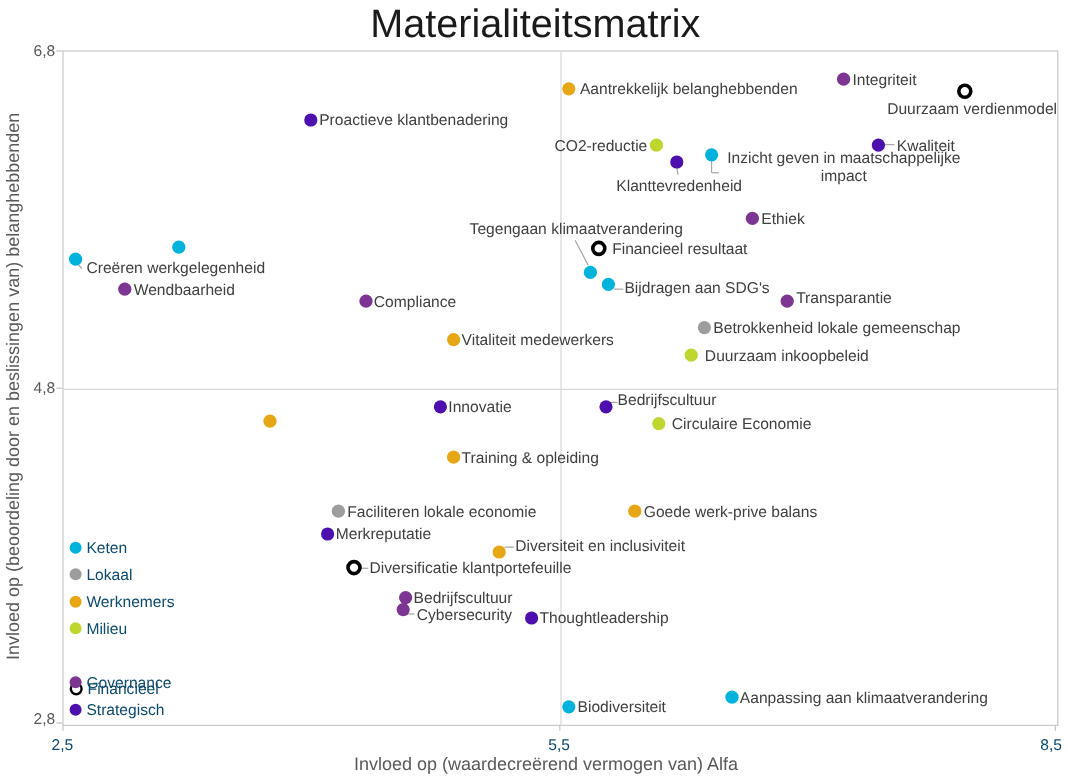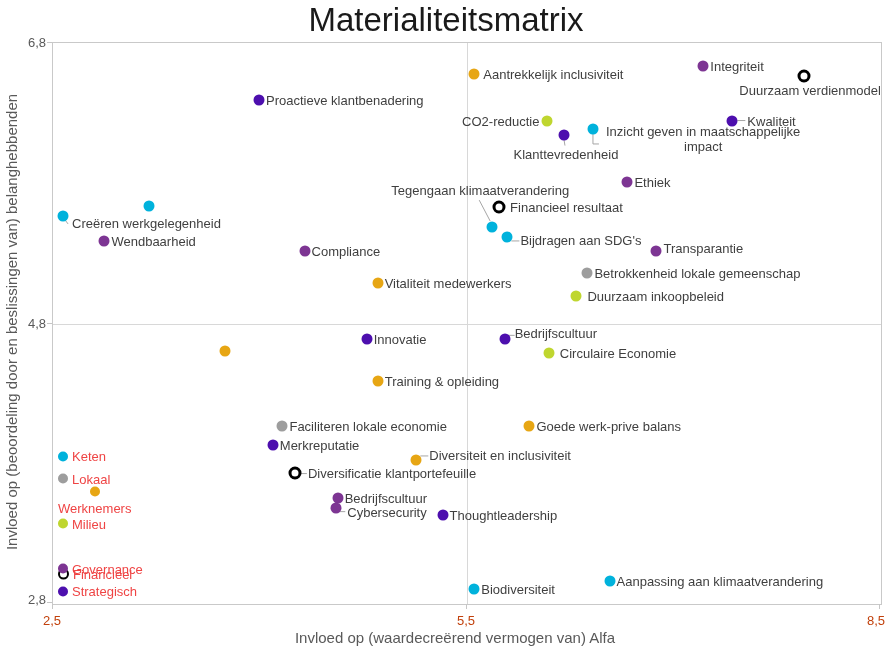--- a/index.html
+++ b/index.html
@@ -6,39 +6,39 @@
   .canvas{position:relative;width:890px;height:652px;background:#fff;overflow:hidden;
           font-family:"Liberation Sans",sans-serif;}
   .chart-title{position:absolute;left:446px;top:0px;transform:translateX(-50%);
                font-size:33px;line-height:40px;color:#1a1a1a;white-space:nowrap;}
   .plot{position:absolute;left:52px;top:42px;width:828px;height:561px;
         border:1px solid #c9c9c9;box-sizing:content-box;}
   .grid-v{position:absolute;left:414px;top:0;width:1px;height:100%;background:#d8d8d8;}
   .grid-h{position:absolute;left:0;top:280.5px;width:100%;height:1px;background:#d8d8d8;}
   .y-tick{position:absolute;left:0;width:46px;text-align:right;font-size:13px;color:#595959;
           transform:translateY(-50%);}
-  .x-tick{position:absolute;width:60px;text-align:center;font-size:13px;color:#c2410c;
+  .x-tick{position:absolute;width:60px;text-align:center;font-size:13px;color:#0c4a6e;
           transform:translateX(-50%);top:613px;}
   .tick-h{position:absolute;left:47px;width:5px;height:1px;background:#c6c6c6;}
   .tick-v{position:absolute;width:1px;height:5px;background:#c6c6c6;top:604px;}
   .x-title{position:absolute;left:455px;top:629px;transform:translateX(-50%);
            font-size:15px;color:#595959;white-space:nowrap;}
   .y-title{position:absolute;left:11px;top:322px;transform:translate(-50%,-50%) rotate(-90deg);
            font-size:15px;color:#595959;white-space:nowrap;}
   #connectors{position:absolute;left:0;top:0;width:890px;height:652px;pointer-events:none;}
   #points,#legend{position:absolute;left:0;top:0;width:100%;height:100%;}
   .dot{position:absolute;width:11px;height:11px;border-radius:50%;
        transform:translate(-50%,-50%);}
   .dot.ring{width:13px;height:13px;background:#fff;border:3px solid #000;box-sizing:border-box;}
   .plabel{position:absolute;font-size:13px;color:#3f3f3f;white-space:nowrap;line-height:15px;}
   .lrow{position:absolute;left:58px;transform:translateY(-50%);display:flex;
         align-items:center;gap:4px;}
   .ldot{width:10px;height:10px;border-radius:50%;display:inline-block;flex:0 0 auto;}
   .ldot.ring{background:#fff;border:2.5px solid #000;box-sizing:border-box;width:11px;height:11px;}
-  .ltext{font-size:13px;color:#ef4444;white-space:nowrap;}
+  .ltext{font-size:13px;color:#0c4a6e;white-space:nowrap;}
 </style>
 </head>
 <body>
 
 <div class="canvas">
   <div class="chart-title">Materialiteitsmatrix</div>
 
   <div class="y-title">Invloed op (beoordeling door en beslissingen van) belanghebbenden</div>
   <div class="x-title">Invloed op (waardecreërend vermogen van) Alfa</div>
 
@@ -86,21 +86,21 @@
       <div class="plabel" style="left: 520.4px; top: 239.947px; transform: translateY(-50%);">Bijdragen aan SDG's</div>
       <div class="dot" title="Biodiversiteit" style="background: rgb(0, 178, 220); left: 474.28px; top: 588.975px;"></div>
       <div class="plabel" style="left: 481.28px; top: 588.975px; transform: translateY(-50%);">Biodiversiteit</div>
       <div class="dot" title="Aanpassing aan klimaatverandering" style="background: rgb(0, 178, 220); left: 609.52px; top: 580.56px;"></div>
       <div class="plabel" style="left: 616.52px; top: 580.56px; transform: translateY(-50%);">Aanpassing aan klimaatverandering</div>
       <div class="dot" title="Betrokkenheid lokale gemeenschap" style="background: rgb(157, 157, 157); left: 587.44px; top: 273.412px;"></div>
       <div class="plabel" style="left: 594.44px; top: 273.412px; transform: translateY(-50%);">Betrokkenheid lokale gemeenschap</div>
       <div class="dot" title="Faciliteren lokale economie" style="background: rgb(157, 157, 157); left: 282.46px; top: 426.285px;"></div>
       <div class="plabel" style="left: 289.46px; top: 426.285px; transform: translateY(-50%);">Faciliteren lokale economie</div>
       <div class="dot" title="Aantrekkelijk werkgeverschap" style="background: rgb(231, 166, 20); left: 474.28px; top: 74.2575px;"></div>
-      <div class="plabel" style="left: 483.28px; top: 74.2575px; transform: translateY(-50%);">Aantrekkelijk inclusiviteit</div>
+      <div class="plabel" style="left: 483.28px; top: 74.2575px; transform: translateY(-50%);">Aantrekkelijk belanghebbenden</div>
       <div class="dot" title="Vitaliteit medewerkers" style="background: rgb(231, 166, 20); left: 377.68px; top: 283.23px;"></div>
       <div class="plabel" style="left: 384.68px; top: 283.23px; transform: translateY(-50%);">Vitaliteit medewerkers</div>
       <div class="dot" title="Psychosociale arbeidsbelasting" style="background: rgb(231, 166, 20); left: 224.5px; top: 350.55px;"></div>
       <div class="dot" title="Training &amp; opleiding" style="background: rgb(231, 166, 20); left: 377.68px; top: 381.405px;"></div>
       <div class="plabel" style="left: 384.68px; top: 381.405px; transform: translateY(-50%);">Training &amp; opleiding</div>
       <div class="dot" title="Goede werk-prive balans" style="background: rgb(231, 166, 20); left: 529.48px; top: 426.285px;"></div>
       <div class="plabel" style="left: 536.48px; top: 426.285px; transform: translateY(-50%);">Goede werk-prive balans</div>
       <div class="dot" title="Diversiteit en inclusiviteit" style="background: rgb(231, 166, 20); left: 416.32px; top: 459.945px;"></div>
       <div class="plabel" style="left: 429.32px; top: 454.945px; transform: translateY(-50%);">Diversiteit en inclusiviteit</div>
       <div class="dot" title="CO2-reductie" style="background: rgb(191, 214, 47); left: 547.42px; top: 120.54px;"></div>
@@ -146,21 +146,21 @@
     </div>
   <div id="legend">
       <div class="lrow" style="top: 456px;">
         <span class="ldot" style="background: rgb(0, 178, 220);"></span>
         <span class="ltext">Keten</span>
       </div>
       <div class="lrow" style="top: 478.5px;">
         <span class="ldot" style="background: rgb(157, 157, 157);"></span>
         <span class="ltext">Lokaal</span>
       </div>
-      <div class="lrow" style="top: 501px; flex-direction: column;">
+      <div class="lrow" style="top: 501px;">
         <span class="ldot" style="background: rgb(231, 166, 20);"></span>
         <span class="ltext">Werknemers</span>
       </div>
       <div class="lrow" style="top: 523.5px;">
         <span class="ldot" style="background: rgb(191, 214, 47);"></span>
         <span class="ltext">Milieu</span>
       </div>
       <div class="lrow" style="top: 574px;">
         <span class="ldot ring"></span>
         <span class="ltext">Financieel</span>

